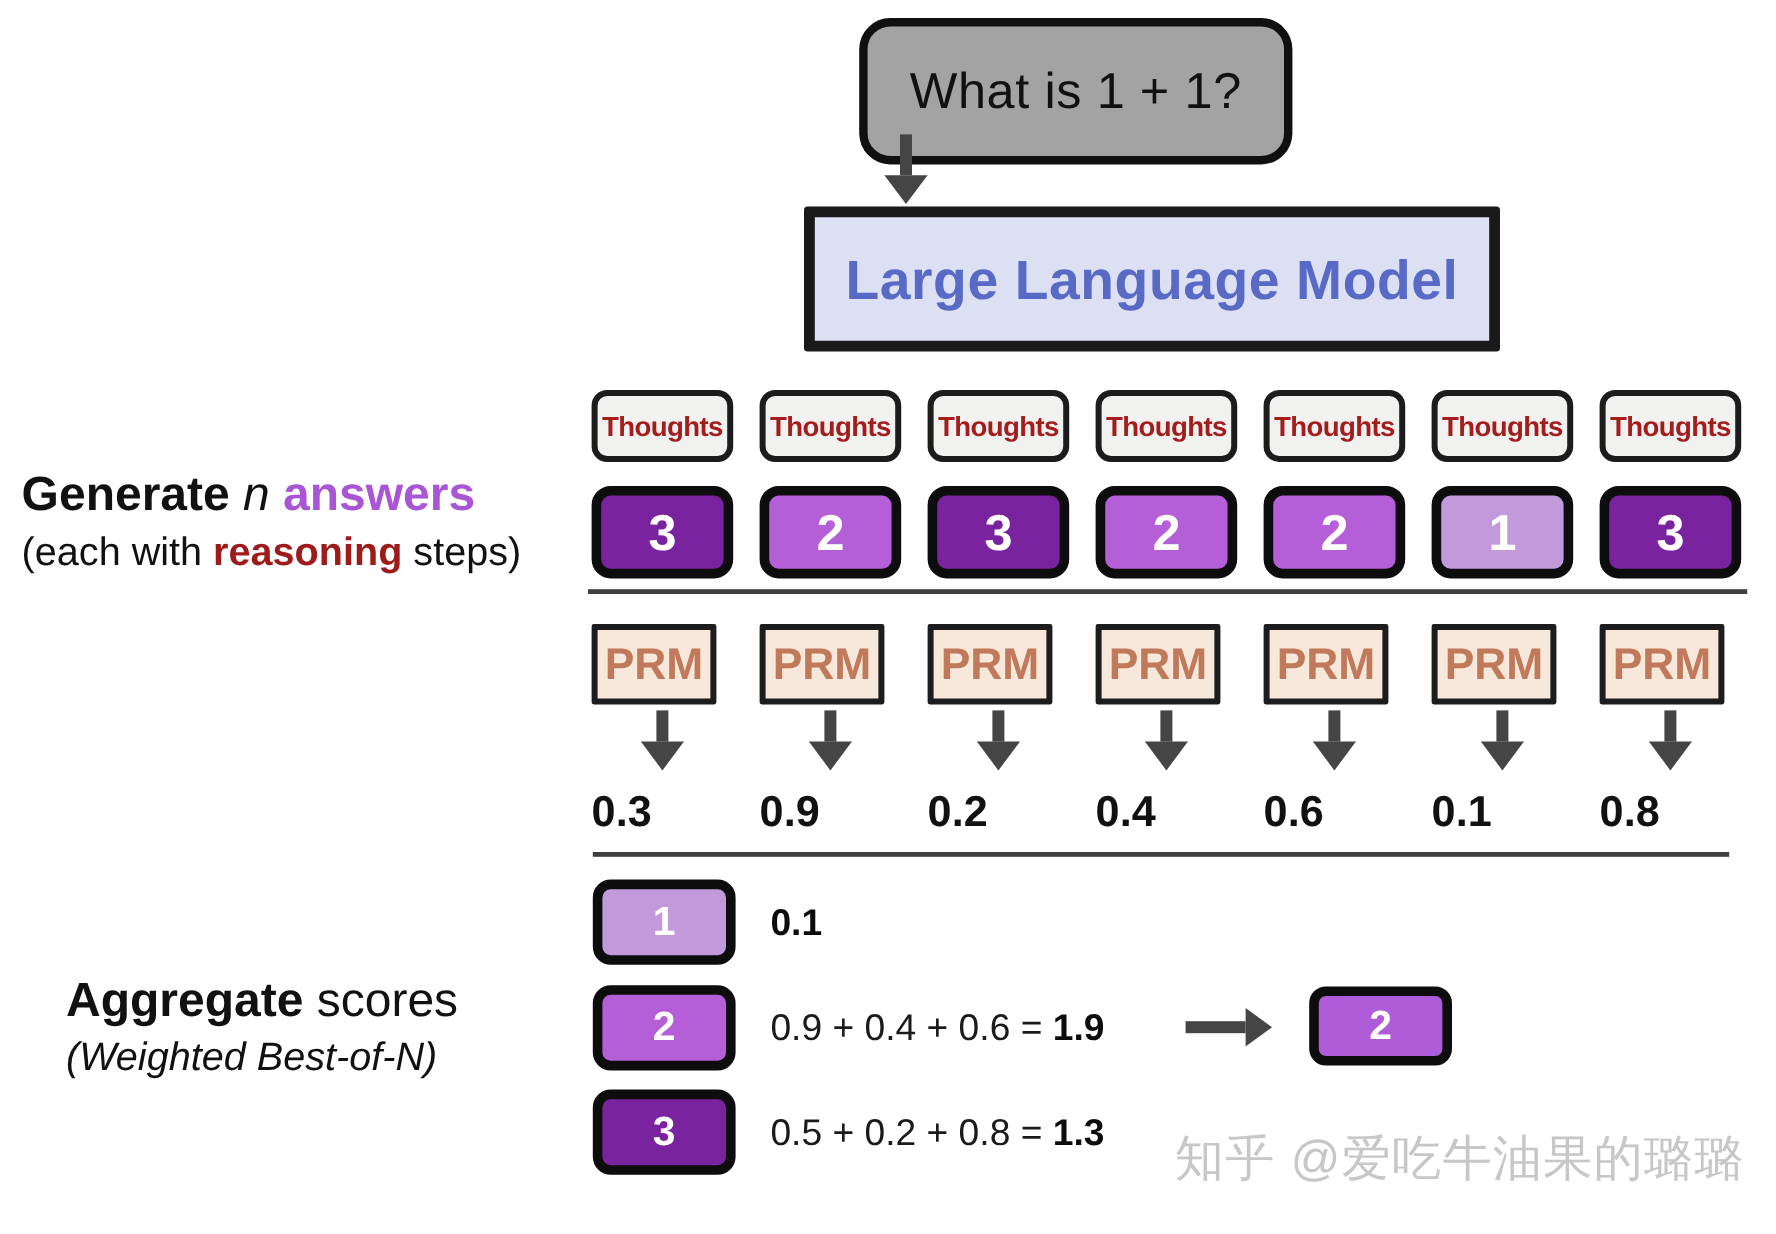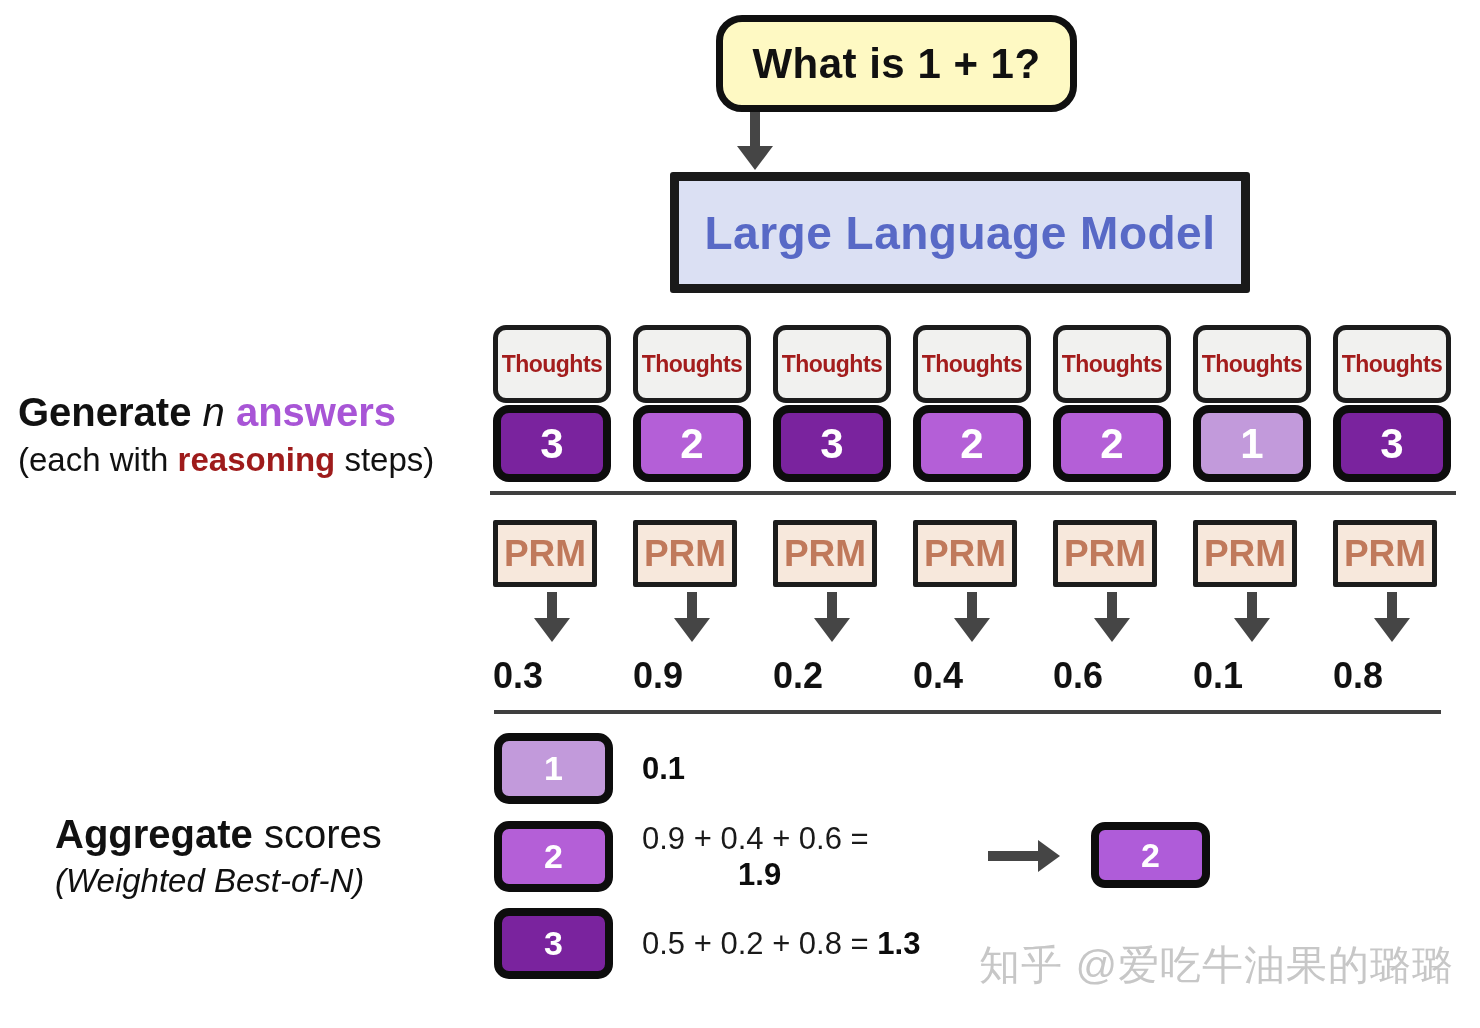--- a/index.html
+++ b/index.html
@@ -2,24 +2,24 @@
 <html><head>
 <meta charset="utf-8">
 <style>
   html,body{margin:0;padding:0;background:#fff;}
   .canvas{
     position:relative;width:1480px;height:1028px;background:#ffffff;overflow:hidden;
     font-family:"Liberation Sans","DejaVu Sans",sans-serif;color:#111;
   }
   
   .question-box{
-    position:absolute;left:716px;top:15px;width:361px;height:97px;box-sizing:border-box;
-    background:#fef9c3;border:7px solid #101010;border-radius:26px;
-    display:flex;align-items:center;justify-content:center;
-    font-size:42px;font-weight:700;letter-spacing:.5px;
+    position:absolute;left:716px;top:15px;width:361px;height:122px;box-sizing:border-box;
+    background:#a3a3a3;border:7px solid #101010;border-radius:26px;
+    display:flex;align-items:center;justify-content:center;
+    font-size:42px;font-weight:400;letter-spacing:.5px;
   }
   
   .llm-box{
     position:absolute;left:670px;top:172px;width:580px;height:121px;box-sizing:border-box;
     background:#dbe0f3;border:9px solid #1a1a1a;border-radius:3px;
     display:flex;align-items:center;justify-content:center;
     font-size:46px;font-weight:700;color:#5869c6;letter-spacing:.5px;
   }
   
   .arrow-down{position:absolute;width:10px;background:#454545;}
@@ -31,21 +31,21 @@
   .arrow-right::after{
     content:"";position:absolute;left:100%;top:50%;transform:translateY(-50%);
     width:0;height:0;border:16px solid transparent;border-right:0;border-left:22px solid #454545;
   }
   .q-arrow{left:750px;top:112px;height:34px;}
   .col-arrow{left:54px;top:267px;height:26px;}
   .result-arrow{left:988px;top:851px;width:50px;}
   
   .col{position:absolute;top:325px;width:118px;height:380px;}
   .thought{
-    position:absolute;top:0;left:0;width:118px;height:78px;box-sizing:border-box;
+    position:absolute;top:0;left:0;width:118px;height:60px;box-sizing:border-box;
     background:#f1f1ef;border:5px solid #1c1c1c;border-radius:13px;
     display:flex;align-items:center;justify-content:center;
     font-size:23px;font-weight:700;color:#a31d1d;letter-spacing:-.5px;
   }
   .ans{
     position:absolute;top:80px;left:0;width:118px;height:77px;box-sizing:border-box;
     background:#b45fd7;border:8px solid #0d0d0d;border-radius:16px;
     display:flex;align-items:center;justify-content:center;
     font-size:42px;font-weight:700;color:#fff;
   }
@@ -81,21 +81,21 @@
     background:#b45fd7;border:8px solid #0d0d0d;border-radius:15px;
     display:flex;align-items:center;justify-content:center;
     font-size:34px;font-weight:700;color:#fff;
   }
   .chip.r1{top:733px;} .chip.r2{top:821px;} .chip.r3{top:908px;}
   .eq{
     position:absolute;left:642px;height:71px;display:flex;align-items:center;
     font-size:31px;font-weight:400;color:#1a1a1a;white-space:pre;
   }
   .eq b{font-weight:700;color:#0c0c0c;}
-  .eq.r1{top:733px;} .eq.r2{top:821px;flex-direction:column;} .eq.r3{top:908px;}
+  .eq.r1{top:733px;} .eq.r2{top:821px;} .eq.r3{top:908px;}
   .result-box{
     position:absolute;left:1091px;top:822px;width:119px;height:66px;box-sizing:border-box;
     background:#af5cd9;border:8px solid #0d0d0d;border-radius:14px;
     display:flex;align-items:center;justify-content:center;
     font-size:34px;font-weight:700;color:#fff;
   }
   .choose-label{
     position:absolute;left:995px;top:912px;width:340px;text-align:center;
     font-size:31px;line-height:44px;color:#0c0c0c;
   }

